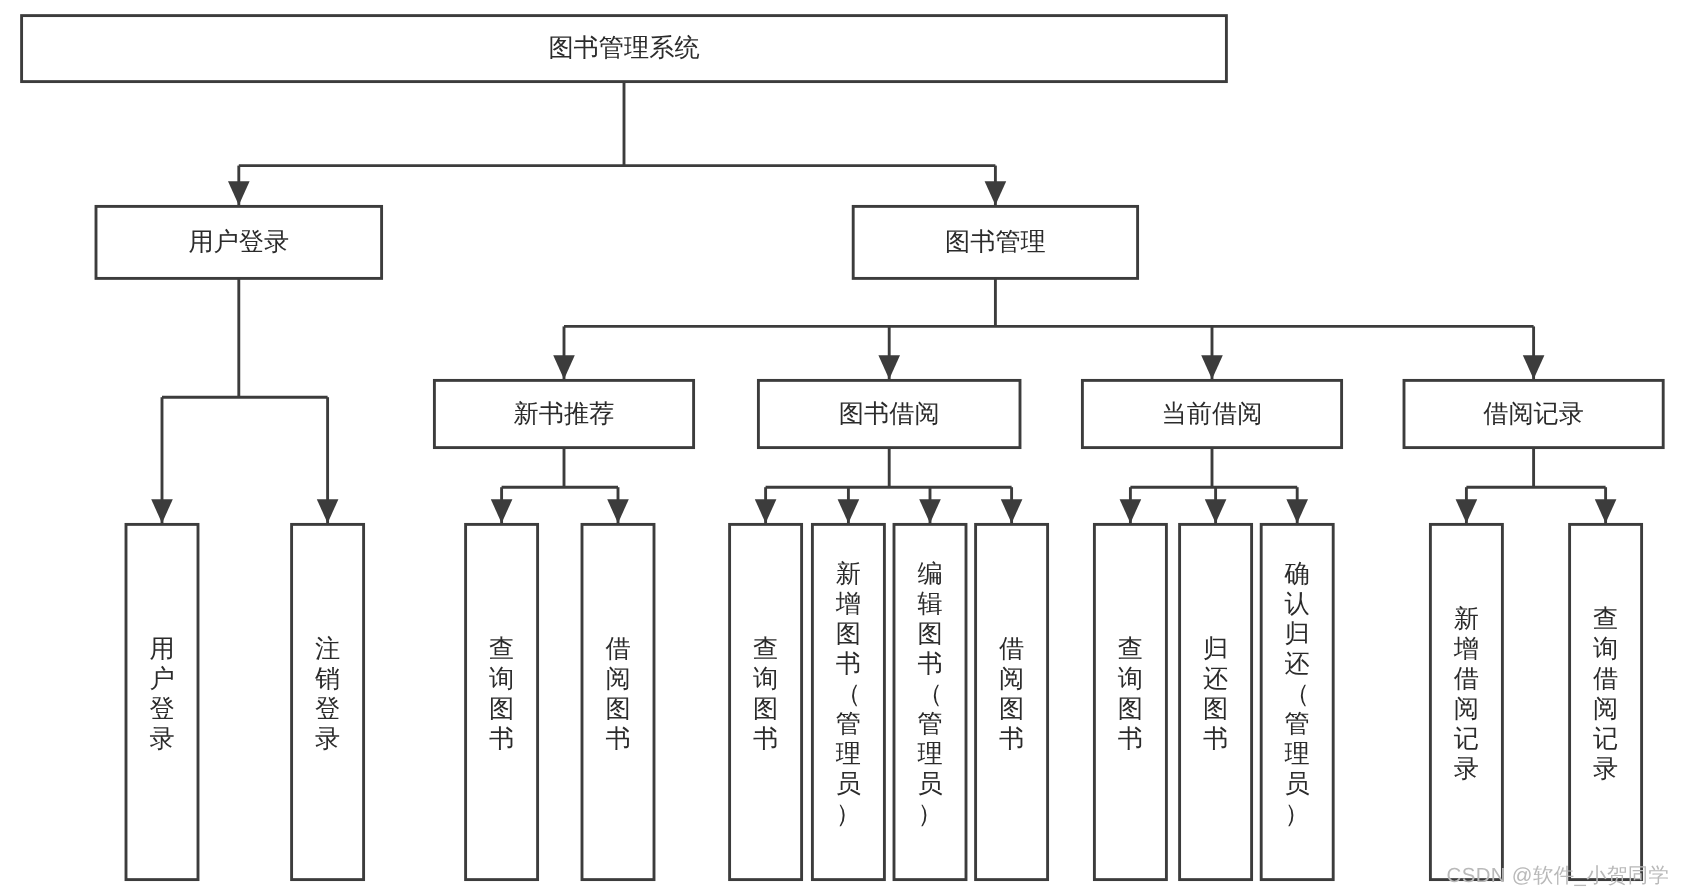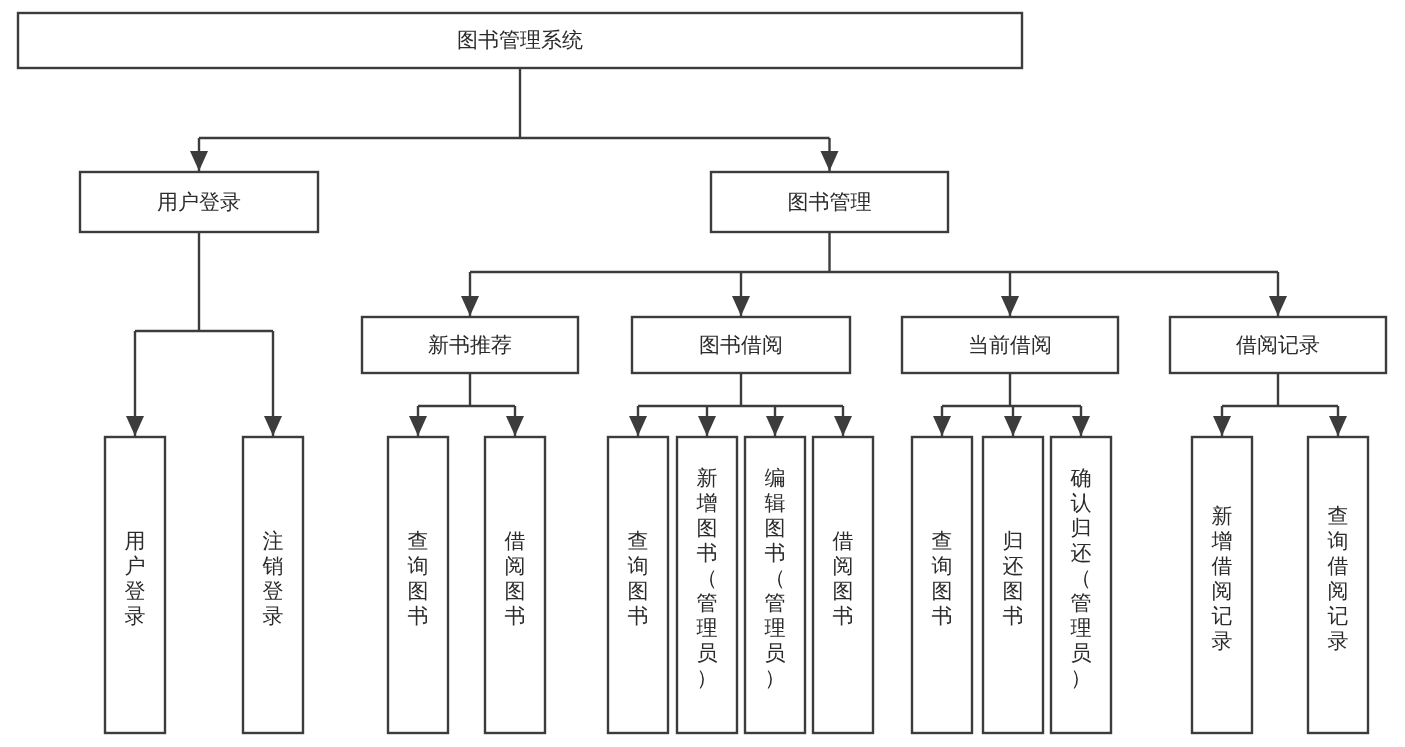--- a/index.html
+++ b/index.html
@@ -201,13 +201,14 @@
         <g>
           <rect x="1192" y="437" width="60" height="296" class="node-box"></rect>
           <text x="1222" y="0" class="node-label-vertical"><tspan x="1222" y="522.5">新</tspan><tspan x="1222" y="547.5">增</tspan><tspan x="1222" y="572.5">借</tspan><tspan x="1222" y="597.5">阅</tspan><tspan x="1222" y="622.5">记</tspan><tspan x="1222" y="647.5">录</tspan></text>
         </g>
         <g>
           <rect x="1308" y="437" width="60" height="296" class="node-box"></rect>
           <text x="1338" y="0" class="node-label-vertical"><tspan x="1338" y="522.5">查</tspan><tspan x="1338" y="547.5">询</tspan><tspan x="1338" y="572.5">借</tspan><tspan x="1338" y="597.5">阅</tspan><tspan x="1338" y="622.5">记</tspan><tspan x="1338" y="647.5">录</tspan></text>
         </g>
       </g>
   </svg>
+  <div class="watermark">CSDN @软件_小贺同学</div>
 </div>
 
 </body></html>

